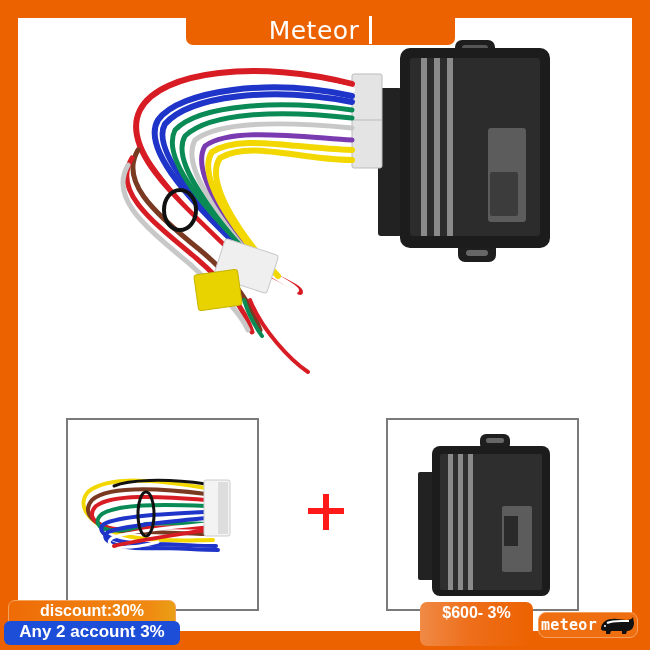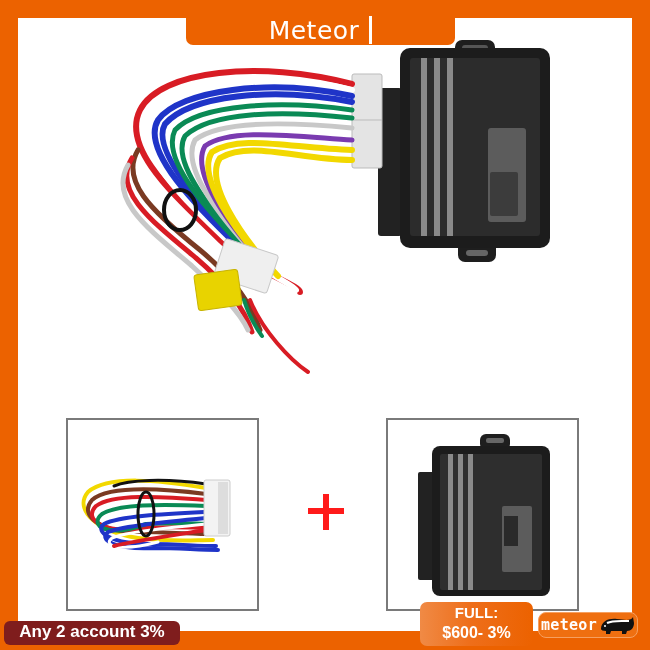--- a/index.html
+++ b/index.html
@@ -25,21 +25,21 @@
   .plus::after { content: ""; position: absolute; left: 0; top: 14px; width: 36px; height: 6px; background: #ff1a1a; }
 
   .bottom-bar { position: absolute; left: 0; top: 631px; width: 650px; height: 19px; background: #ec6200; }
 
   .badge-discount { position: absolute; left: 4px; top: 600px; width: 172px; height: 42px; }
   .badge-discount .line1 { position: absolute; left: 4px; top: 0; width: 168px; height: 22px;
     background: linear-gradient(90deg, #ef6b07 0%, #f08a12 85%, #e9a014 100%);
     border-radius: 7px 7px 0 0; border: 1px solid #f5a25a;
     color: #fff; font-weight: bold; font-size: 16px; text-align: center; line-height: 20px; }
   .badge-discount .line2 { position: absolute; left: 0; top: 21px; width: 176px; height: 24px;
-    background: #7f1d1d; border-radius: 6px;
+    background: #1d4ed8; border-radius: 6px;
     color: #fff; font-weight: bold; font-size: 17px; text-align: center; line-height: 22px; }
 
   .badge-full { position: absolute; left: 420px; top: 602px; width: 113px; height: 44px;
     background: linear-gradient(90deg, #f08a45 0%, #ee6e1a 45%, #ec6200 100%);
     border-radius: 7px; color: #fff; font-weight: bold; text-align: center; }
   .badge-full .l1 { display: block; font-size: 15px; line-height: 18px; margin-top: 2px; }
   .badge-full .l2 { display: block; font-size: 16px; line-height: 22px; }
 
   .badge-brand { position: absolute; left: 538px; top: 612px; width: 100px; height: 26px;
     background: #ef6f10; border: 1px solid #f6a060; border-radius: 8px;
@@ -133,25 +133,25 @@
     <rect x="70" y="34" width="5" height="136" fill="#8a8a8a"></rect>
     <rect x="80" y="34" width="5" height="136" fill="#8a8a8a"></rect>
     <rect x="114" y="86" width="30" height="66" rx="2" fill="#5c5c5c"></rect>
     <rect x="116" y="96" width="14" height="30" fill="#2a2a2a"></rect>
   </svg>
 </div>
 
 <div class="bottom-bar"></div>
 
 <div class="badge-discount">
+  <div class="line1">discount:30%</div>
   <div class="line2">Any 2 account 3%</div>
 </div>
 
 <div class="badge-full">
-  <span class="l1">FULL:</span>
   <span class="l2">$600- 3%</span>
 </div>
 
 <div class="badge-brand">
   <span class="txt">meteor</span>
   <svg width="36" height="20" viewBox="0 0 36 20">
     <path d="M2 14 C2 6 10 3 18 4 C26 5 32 6 34 2 L35 8 C35 13 32 16 28 16 L27 19 L23 19 L23 16 L12 16 L11 19 L7 19 L7 16 C4 16 2 15 2 14 Z" fill="#111"></path>
     <path d="M8 8 C14 5 22 6 30 6" stroke="#fff" stroke-width="2" fill="none"></path>
     <circle cx="6" cy="11" r="1" fill="#fff"></circle>
   </svg>

